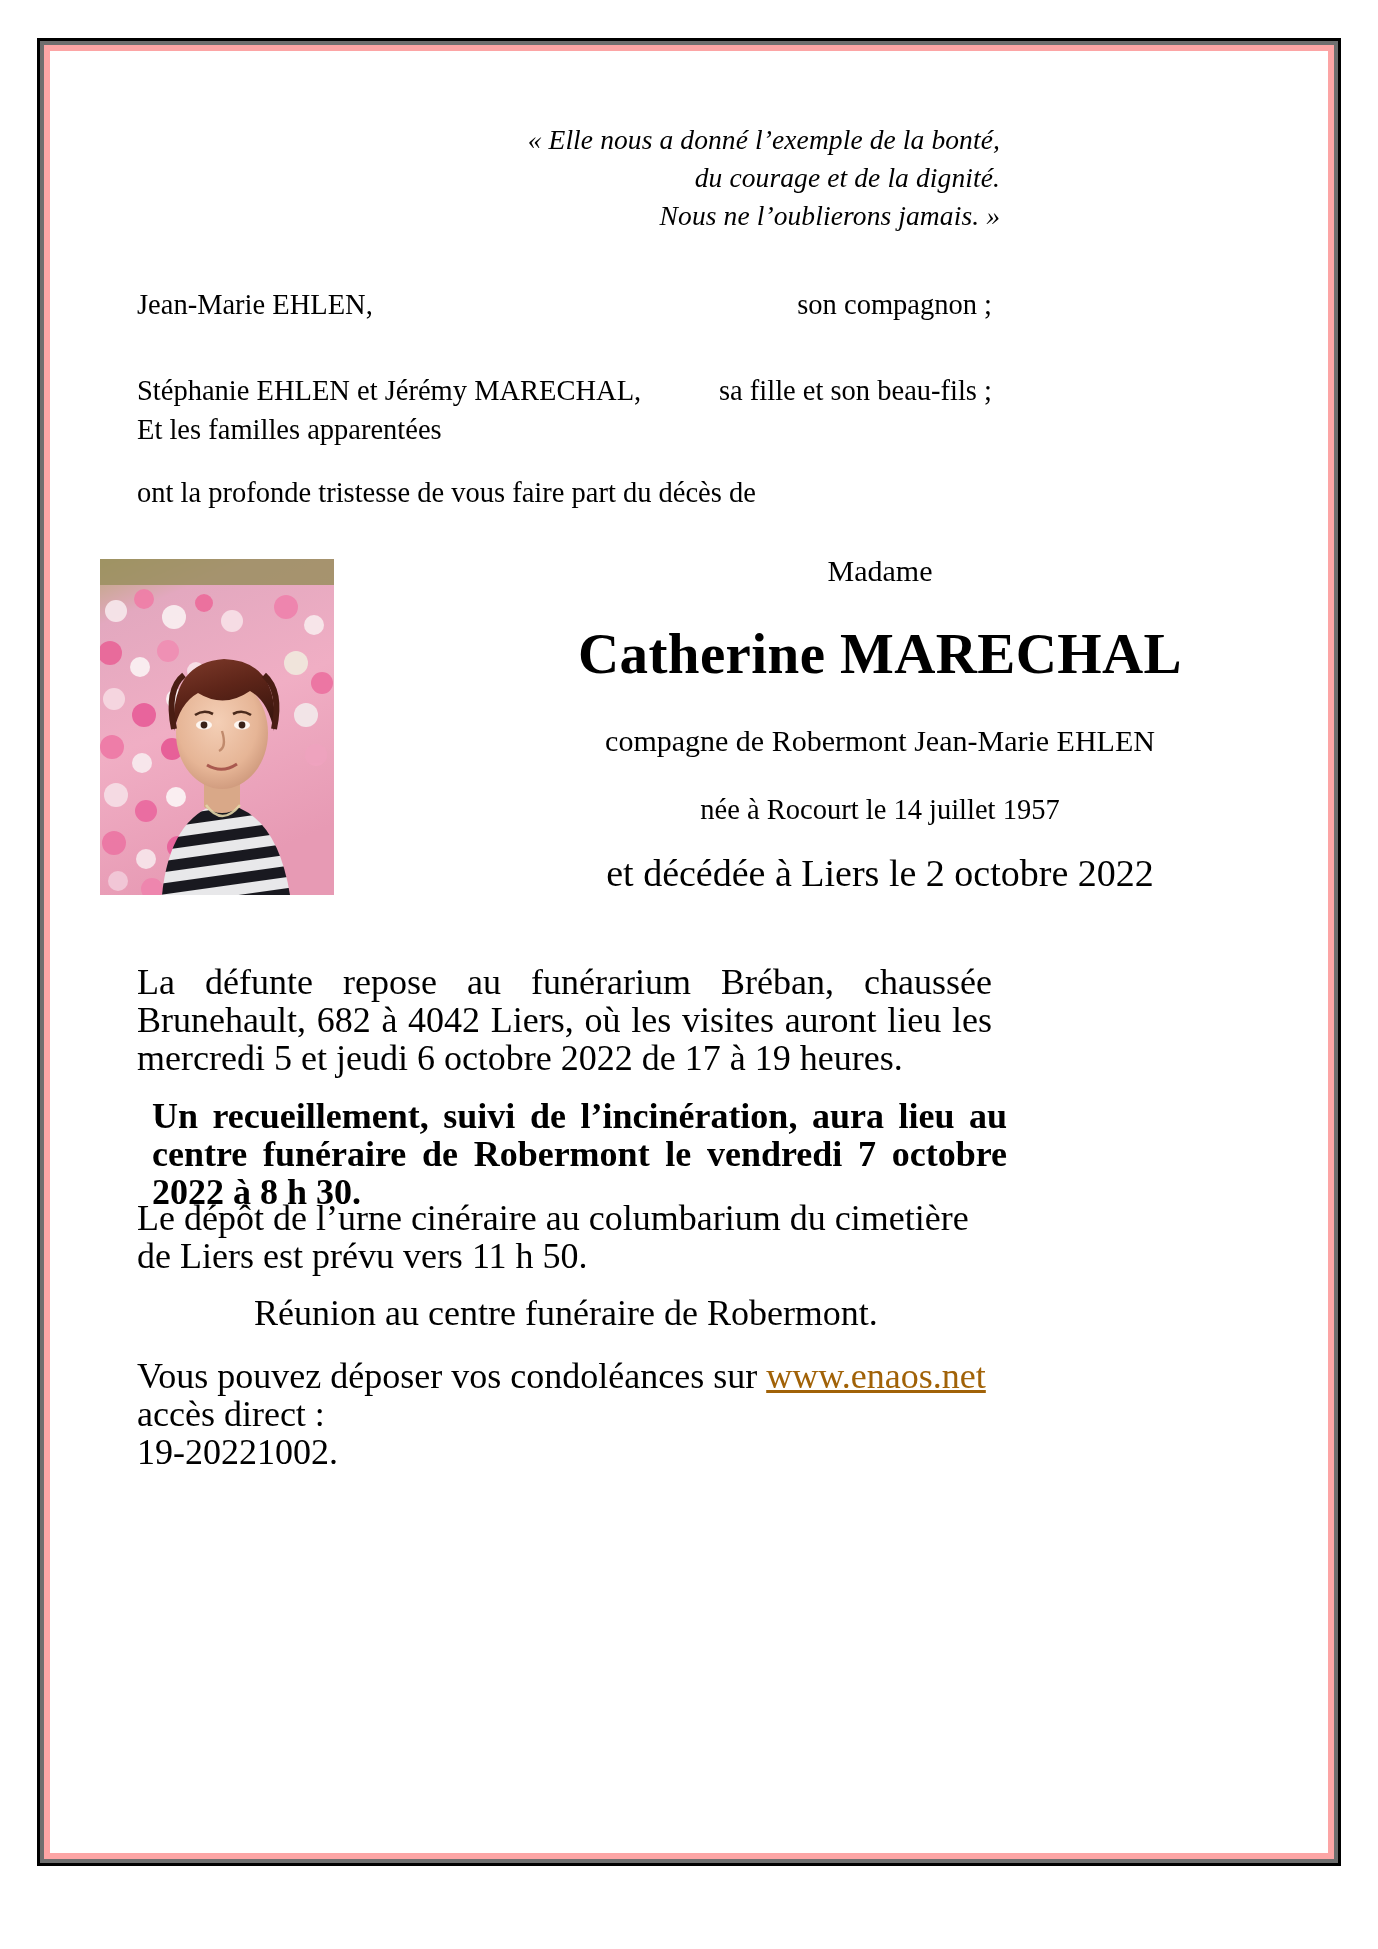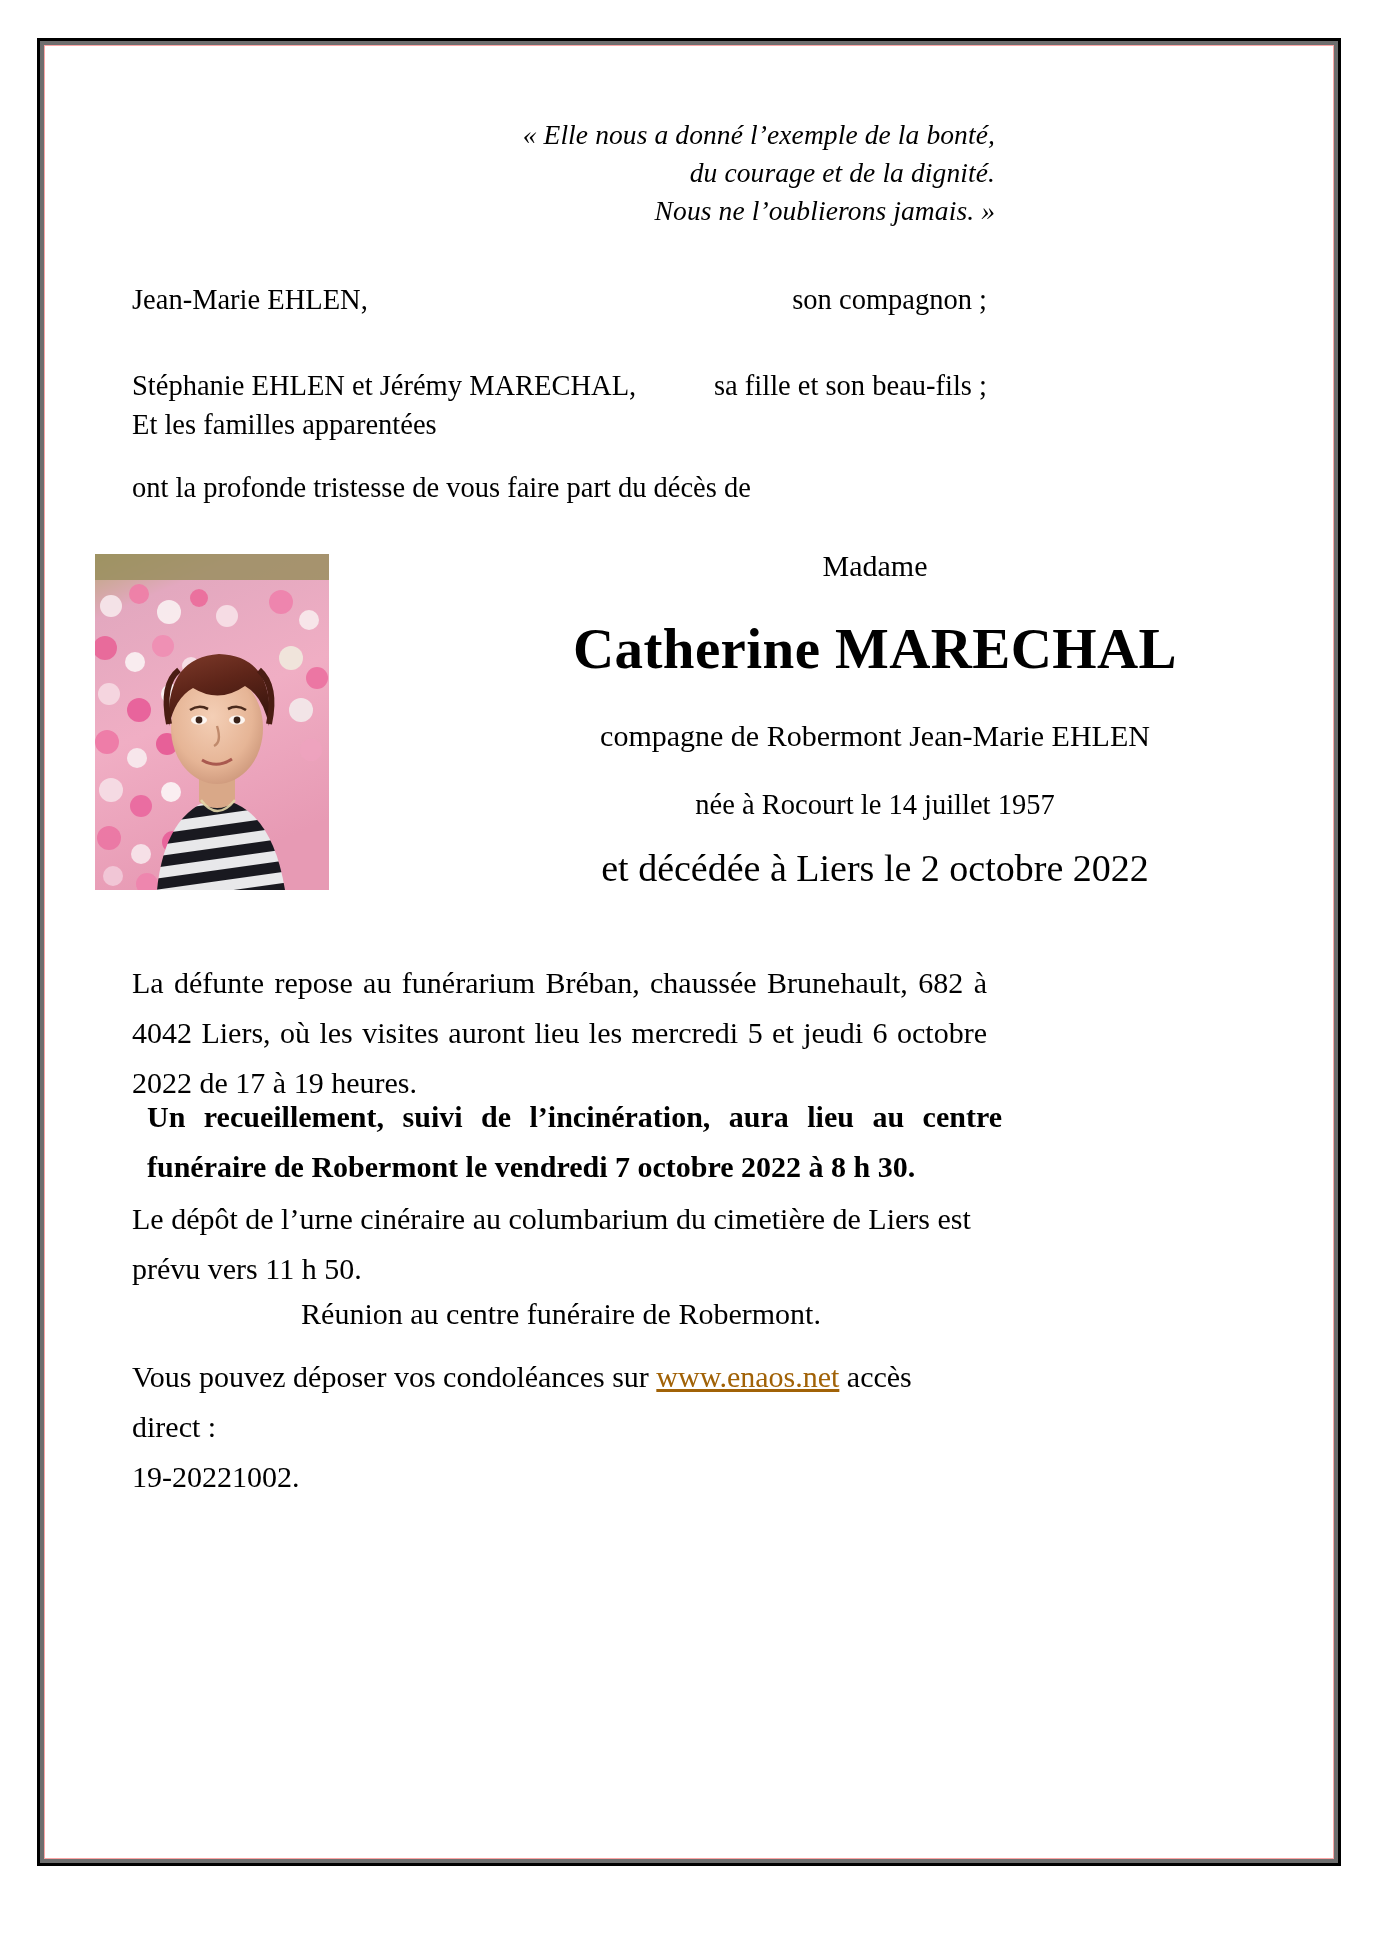--- a/index.html
+++ b/index.html
@@ -27,21 +27,21 @@
     border-left: 4px solid #6e6e6e;
     border-right: 4px solid #6e6e6e;
     border-bottom: 4px solid #6e6e6e;
     outline: 3px solid #000000;
     background: #ffffff;
   }
   #notice-inner {
     position: absolute;
     inset: 0;
     box-sizing: border-box;
-    border: 1px solid #fca5a5;
+    border: 6px solid #fca5a5;
     background: #ffffff;
   }
 
   
   #content {
     position: absolute;
     left: 0;
     top: 0;
     width: 1288px;
     height: 1812px;
@@ -134,22 +134,22 @@
   #deceased-death {
     top: 805px;
     font-size: 38px;
     line-height: 34px;
   }
 
   
   .body-par {
     left: 87px;
     width: 855px;
-    font-size: 30px;
-    line-height: 50px;
+    font-size: 36px;
+    line-height: 38px;
     text-align: justify;
     text-justify: inter-word;
   }
   .body-par.last-left { text-align: left; }
   .body-par.bold { font-weight: bold; margin-left: 15px; }
   .body-par.centered { text-align: center; }
 
   #par-repose   { top: 912px; }
   #par-ceremony { top: 1046px; }
   #par-urne     { top: 1148px; }

